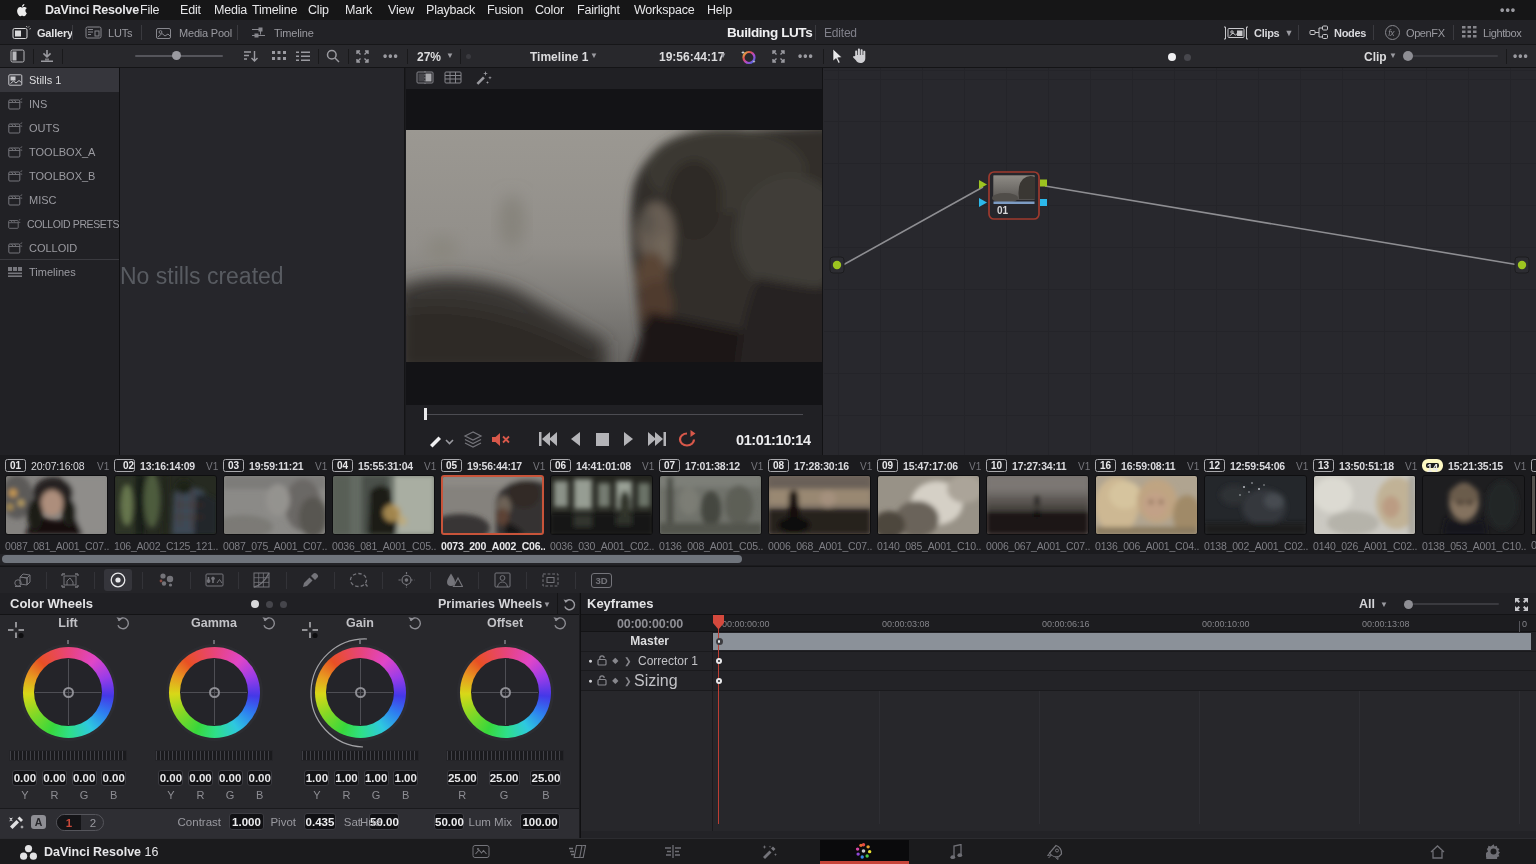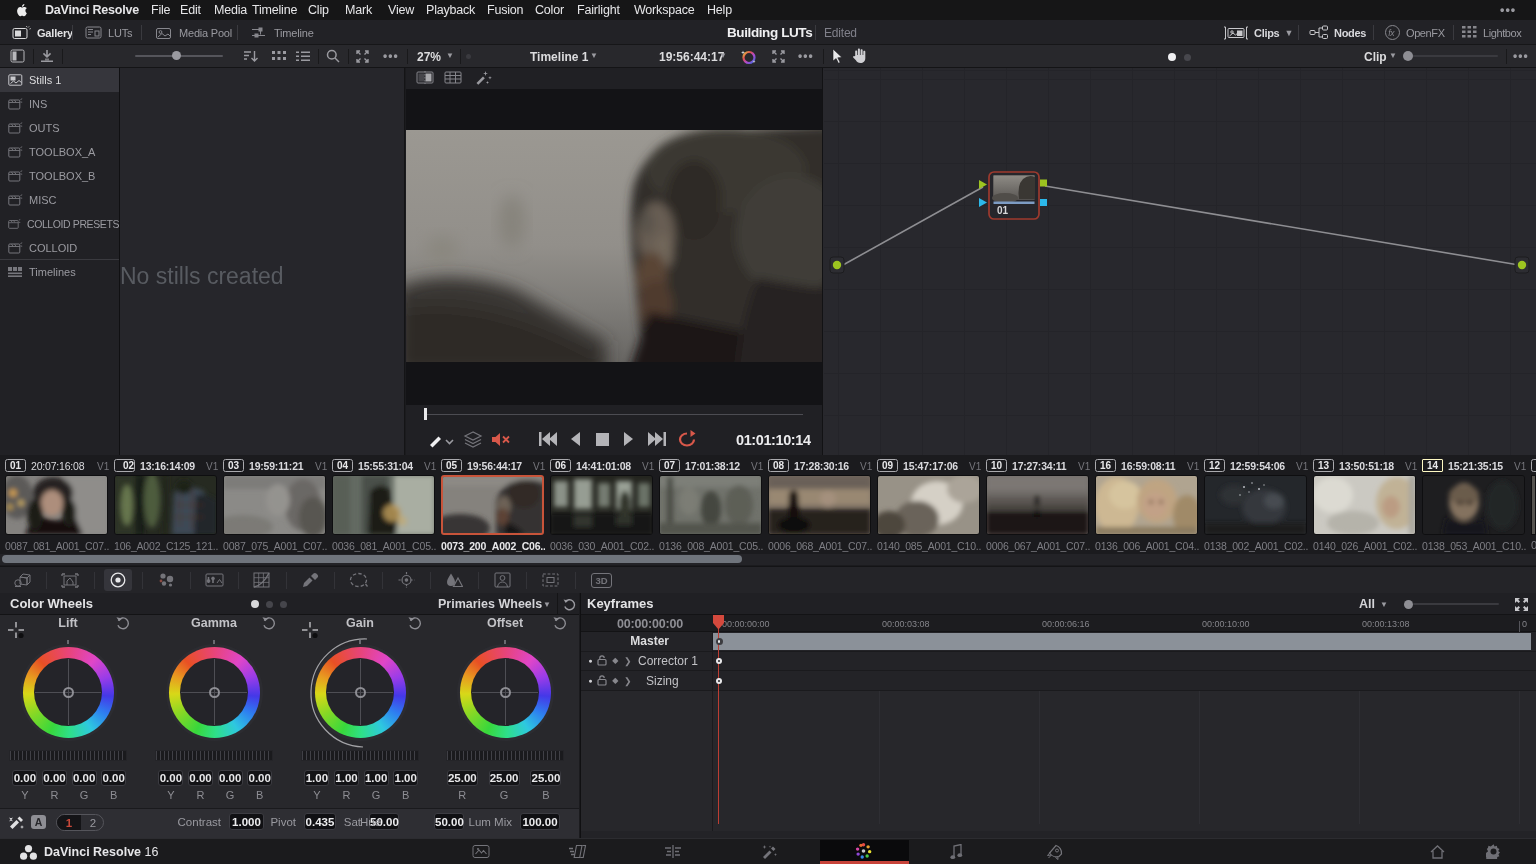--- a/index.html
+++ b/index.html
@@ -33,21 +33,21 @@
 .kfrow{position:absolute;left:0;width:956px;border-bottom:1px solid #1a1a1d;display:flex;align-items:center}
 .kicon{color:#87878d;font-size:9px;width:12.5px;text-align:center}
 </style></head>
 <body>
 <div id="app">
 <div class="a" id="menubar">
 <svg class="a" style="left:16px;top:3px" width="13" height="14" viewBox="0 0 13 14" fill="#ececec">
         <path d="M9.3 7.4c0-1.8 1.5-2.7 1.6-2.7-.9-1.3-2.2-1.4-2.7-1.5-1.1-.1-2.2.7-2.8.7-.6 0-1.5-.7-2.4-.7C1.8 3.3.7 4.2.1 5.5c-1.2 2.1-.3 5.2.9 6.9.6.8 1.2 1.7 2.1 1.7.9 0 1.2-.6 2.3-.6 1.1 0 1.4.6 2.4.6 1 0 1.6-.8 2.2-1.7.7-1 1-1.9 1-2-.1 0-1.7-.7-1.7-3zM7.4 1.9c.5-.6.8-1.4.7-2.2-.7 0-1.6.5-2.1 1.1-.5.5-.9 1.4-.8 2.2.8.1 1.7-.4 2.2-1.1z" transform="translate(1.5 1.2) scale(.85)"></path>
       </svg>
 <span class="mi" style="left:45px;font-weight:bold">DaVinci Resolve</span>
-<span class="mi" style="left:151px">File</span>
+<span class="mi" style="left:140px">File</span>
 <span class="mi" style="left:180px">Edit</span>
 <span class="mi" style="left:214px">Media</span>
 <span class="mi" style="left:252px">Timeline</span>
 <span class="mi" style="left:308px">Clip</span>
 <span class="mi" style="left:345px">Mark</span>
 <span class="mi" style="left:388px">View</span>
 <span class="mi" style="left:426px">Playback</span>
 <span class="mi" style="left:487px">Fusion</span>
 <span class="mi" style="left:535px">Color</span>
 <span class="mi" style="left:577px">Fairlight</span>
@@ -694,21 +694,21 @@
               <ellipse cx="78" cy="32" rx="9" ry="11" fill="#bb9c83"></ellipse>
               <ellipse cx="20" cy="20" rx="20" ry="18" fill="#dcdad2"></ellipse>
               <ellipse cx="40" cy="48" rx="26" ry="12" fill="#b5b3aa"></ellipse>
               <rect x="96" y="0" width="7" height="60" fill="#a8a69e"></rect>
             </g>
           </svg>
         </div>
 <div class="a" style="left:0;top:82px;width:104px;overflow:hidden;color:#7e7e84;font-size:10.5px;font-weight:normal;white-space:nowrap;letter-spacing:-0.2px">0140_026_A001_C02...</div>
 </div>
 <div class="a" style="left:1422px;top:3px;width:104px;height:108px">
-<div class="a" style="left:0;top:1px;width:21px;height:13px;border:1px solid #fef9c3;border-radius:1px;color:#e8e8ea;font-size:10px;font-weight:bold;text-align:center;line-height:12px">14</div>
+<div class="a" style="left:0;top:1px;width:21px;height:13px;border:4px solid #fef9c3;border-radius:6px;color:#e8e8ea;font-size:10px;font-weight:bold;text-align:center;line-height:12px">14</div>
 <div class="a" style="left:26px;top:1.5px;color:#dadade;font-size:10.5px;font-weight:bold;letter-spacing:-0.2px">15:21:35:15</div>
 <div class="a" style="left:92px;top:2.5px;color:#76767c;font-size:10px">V1</div>
 <div class="a" style="left:0;top:17px;width:103px;height:60px;border:1px solid #0e0e10;border-radius:3px;overflow:hidden">
           <svg width="103" height="60" viewBox="0 0 103 60" preserveAspectRatio="none" style="margin:-1px 0 0 -1px">
             <rect width="103" height="60" fill="#1e1e20"></rect>
             <g filter="url(#cb)">
               <ellipse cx="42" cy="27" rx="15" ry="19" fill="#84725f"></ellipse>
               <ellipse cx="42" cy="20" rx="15" ry="10" fill="#6b5c4c"></ellipse>
               <ellipse cx="38" cy="28" rx="3" ry="2" fill="#3a3028"></ellipse>
               <ellipse cx="48" cy="28" rx="3" ry="2" fill="#3a3028"></ellipse>
@@ -871,21 +871,21 @@
         <span class="kicon">
           <svg width="10" height="11" viewBox="0 0 10 11">
             <g stroke="#87878d" stroke-width="1.2" fill="none">
               <rect x="1" y="4.5" width="8" height="5.5" rx="1"></rect>
               <path d="M2.8 4.5V3a2.2 2.2 0 014.4 0"></path>
             </g>
           </svg>
         </span>
         <span class="kicon" style="font-size:8px">◆</span>
         <span class="kicon" style="font-size:9px">❯</span>
-<span style="color:#c2c2c6;font-size:12px;margin-left:12px">Sizing</span>
+<span style="color:#c2c2c6;font-size:16px;margin-left:0">Sizing</span>
       </div>
 <div class="a" style="left:0;top:98px;width:956px;height:140px;background:#27272b"></div>
 <div class="a" style="left:131px;top:39px;width:1px;height:199px;background:#1a1a1d"></div>
 <div class="a" style="left:298px;top:98px;width:1px;height:133px;background:#2e2e33"></div>
 <div class="a" style="left:458px;top:98px;width:1px;height:133px;background:#2e2e33"></div>
 <div class="a" style="left:618px;top:98px;width:1px;height:133px;background:#2e2e33"></div>
 <div class="a" style="left:778px;top:98px;width:1px;height:133px;background:#2e2e33"></div>
 <div class="a" style="left:938px;top:98px;width:1px;height:133px;background:#2e2e33"></div>
 <div class="a" style="left:137px;top:22px;width:1.3px;height:209px;background:#bc3d33"></div>
 <svg class="a" style="left:131px;top:22px" width="13" height="15" viewBox="0 0 13 15">

